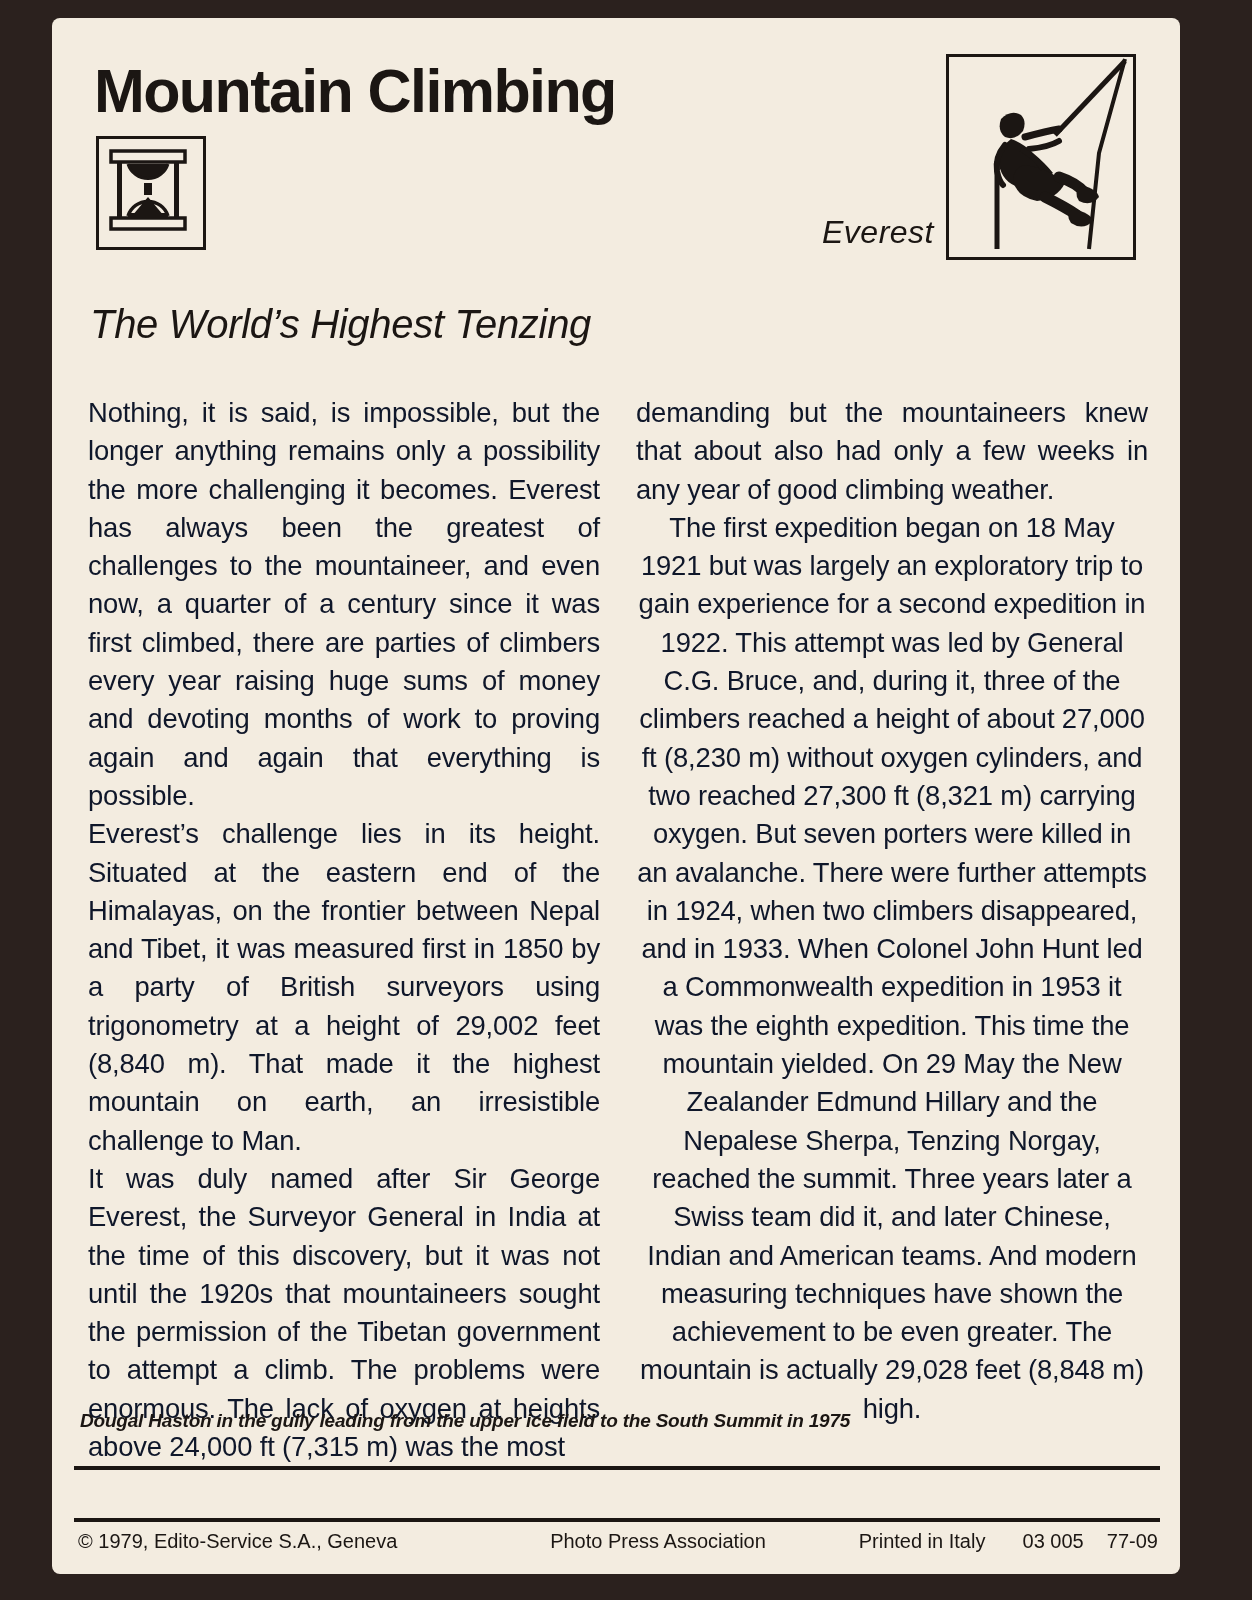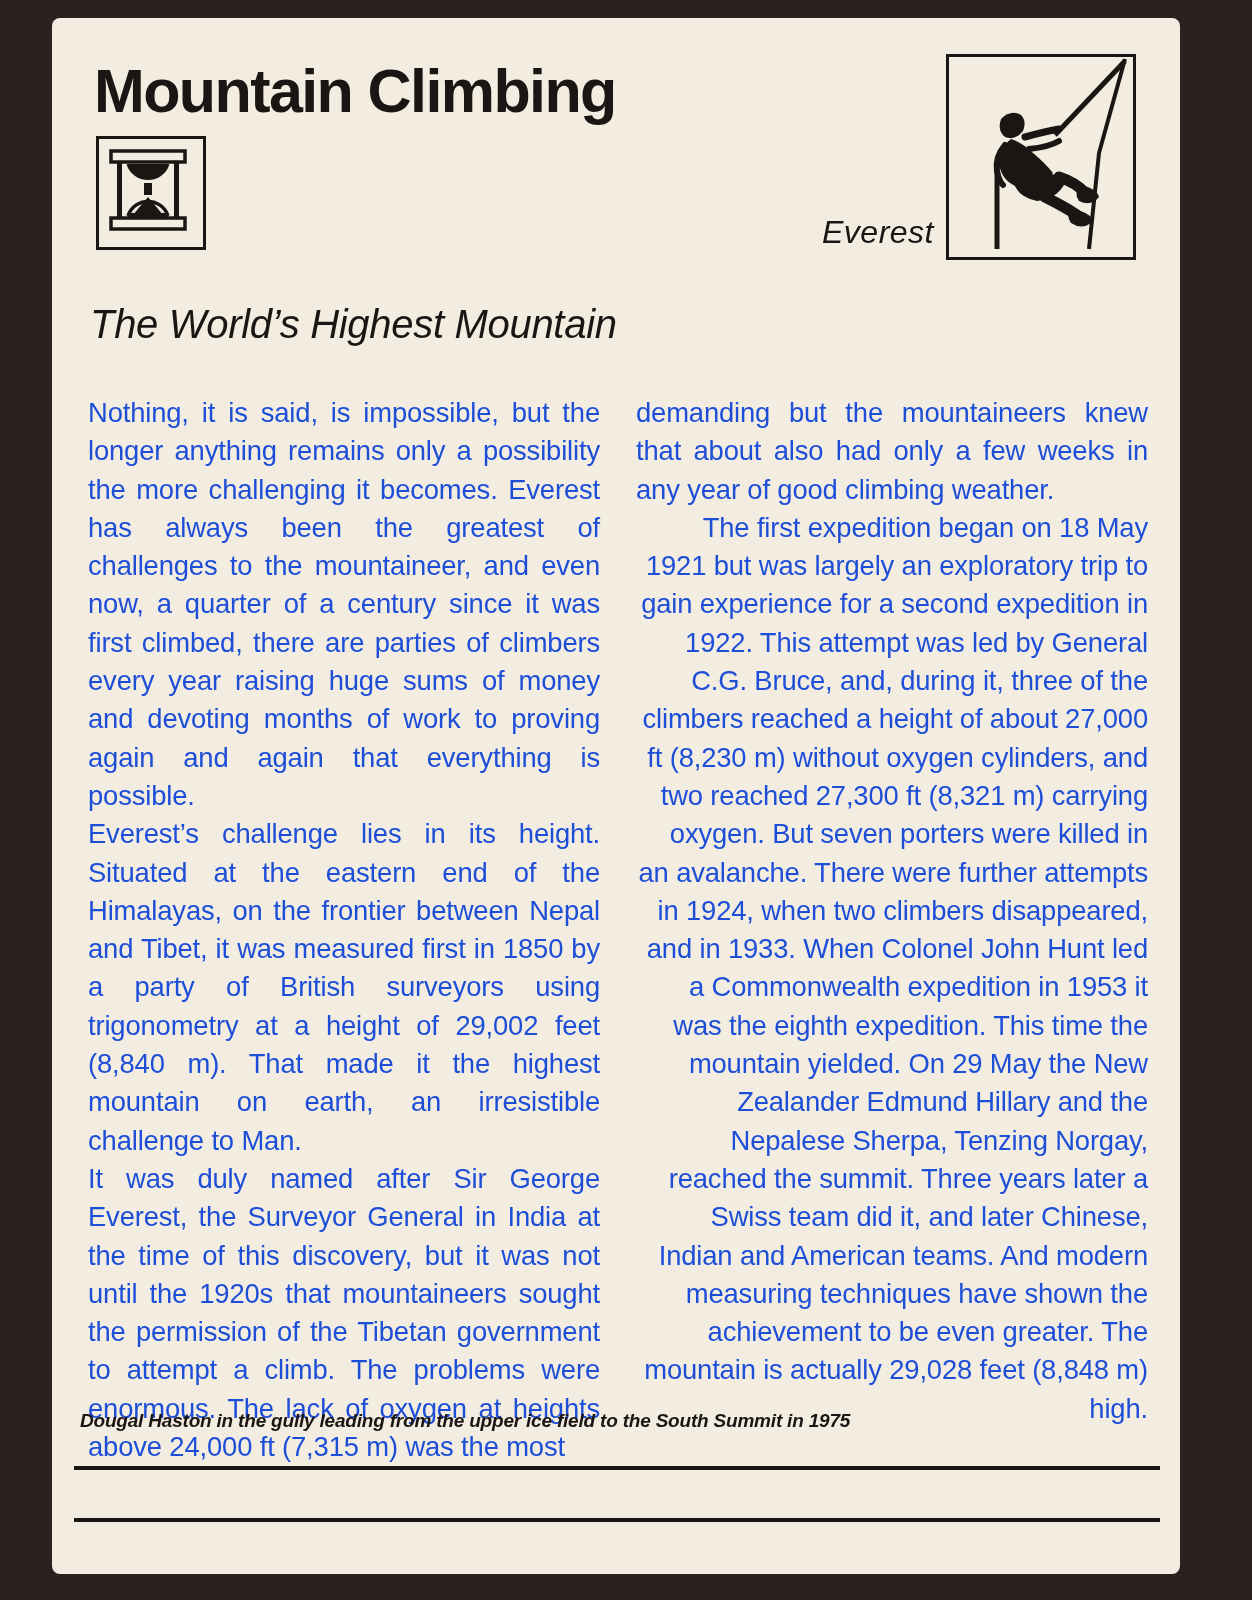--- a/index.html
+++ b/index.html
@@ -101,29 +101,29 @@
     display: flex;
     gap: 36px;
   }
   .col {
     width: 512px;
   }
   .col p {
     margin: 0;
     font-size: 27.4px;
     line-height: 38.3px;
-    color: #1d4ed8;
+    color: #0f172a;
     text-align: justify;
     letter-spacing: -0.15px;
     -webkit-hyphens: none;
     hyphens: none;
     word-spacing: 0px;
   }
   .col p.last {
-    text-align: right;
+    text-align: center;
   }
 
   
   .rule {
     position: absolute;
     left: 22px;
     width: 1086px;
     height: 4px;
     background: #1b1613;
   }
@@ -219,34 +219,45 @@
 
         <path d="M96 140 q20 10 32 18" fill="none" stroke="#1b1613" stroke-width="11" stroke-linecap="round"></path>
 
         <path d="M124 152 q18 4 20 12 q-10 10 -22 2 q-6 -8 2 -14 Z" fill="#1b1613"></path>
 
         <path d="M72 92 q14 8 22 20" fill="none" stroke="#1b1613" stroke-width="5"></path>
       </svg>
     </div>
   </div>
 
-  <div class="subtitle">The World’s Highest Mountain</div>
+  <div class="subtitle">The World’s Highest Tenzing</div>
 
   <div class="columns">
     <div class="col">
       <p>Nothing, it is said, is impossible, but the longer anything remains only a possibility the more challenging it becomes. Everest has always been the greatest of challenges to the mountaineer, and even now, a quarter of a century since it was first climbed, there are parties of climbers every year raising huge sums of money and devoting months of work to proving again and again that everything is possible.</p>
       <p>Everest’s challenge lies in its height. Situated at the eastern end of the Himalayas, on the frontier between Nepal and Tibet, it was measured first in 1850 by a party of British surveyors using trigonometry at a height of 29,002 feet (8,840 m). That made it the highest mountain on earth, an irresistible challenge to Man.</p>
       <p>It was duly named after Sir George Everest, the Surveyor General in India at the time of this discovery, but it was not until the 1920s that mountaineers sought the permission of the Tibetan government to attempt a climb. The problems were enormous. The lack of oxygen at heights above 24,000 ft (7,315 m) was the most</p>
     </div>
     <div class="col">
       <p>demanding but the mountaineers knew that about also had only a few weeks in any year of good climbing weather.</p>
       <p class="last">The first expedition began on 18 May 1921 but was largely an exploratory trip to gain experience for a second expedition in 1922. This attempt was led by General C.G. Bruce, and, during it, three of the climbers reached a height of about 27,000 ft (8,230 m) without oxygen cylinders, and two reached 27,300 ft (8,321 m) carrying oxygen. But seven porters were killed in an avalanche. There were further attempts in 1924, when two climbers disappeared, and in 1933. When Colonel John Hunt led a Commonwealth expedition in 1953 it was the eighth expedition. This time the mountain yielded. On 29 May the New Zealander Edmund Hillary and the Nepalese Sherpa, Tenzing Norgay, reached the summit. Three years later a Swiss team did it, and later Chinese, Indian and American teams. And modern measuring techniques have shown the achievement to be even greater. The mountain is actually 29,028 feet (8,848 m) high.</p>
     </div>
   </div>
 
   <div class="rule rule-top"></div>
 
   <div class="caption">Dougal Haston in the gully leading from the upper ice field to the South Summit in 1975</div>
 
   <div class="rule rule-mid"></div>
 
+  <div class="credits">
+    <div class="credit-left">© 1979, Edito-Service S.A., Geneva</div>
+    <div class="credit-center">Photo Press Association</div>
+    <div class="credit-right">
+      <span>Printed in Italy</span>
+      <span class="gap"></span>
+      <span>03 005</span>
+      <span class="gap-s"></span>
+      <span>77-09</span>
+    </div>
+  </div>
 
 </div>
 
 </body></html>

